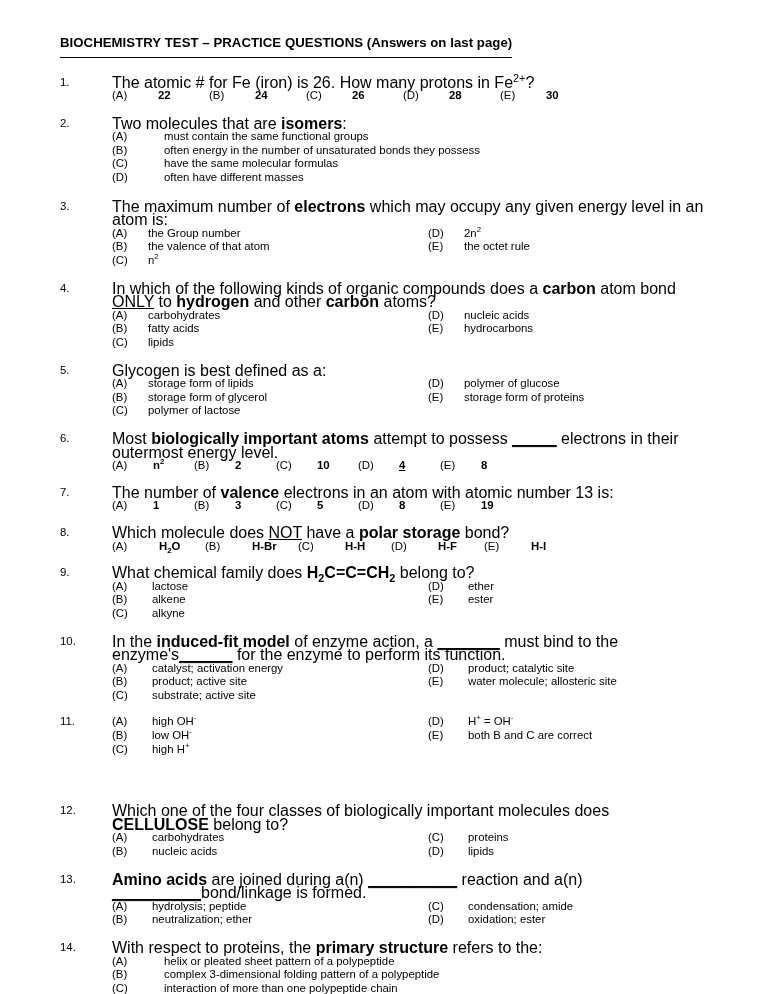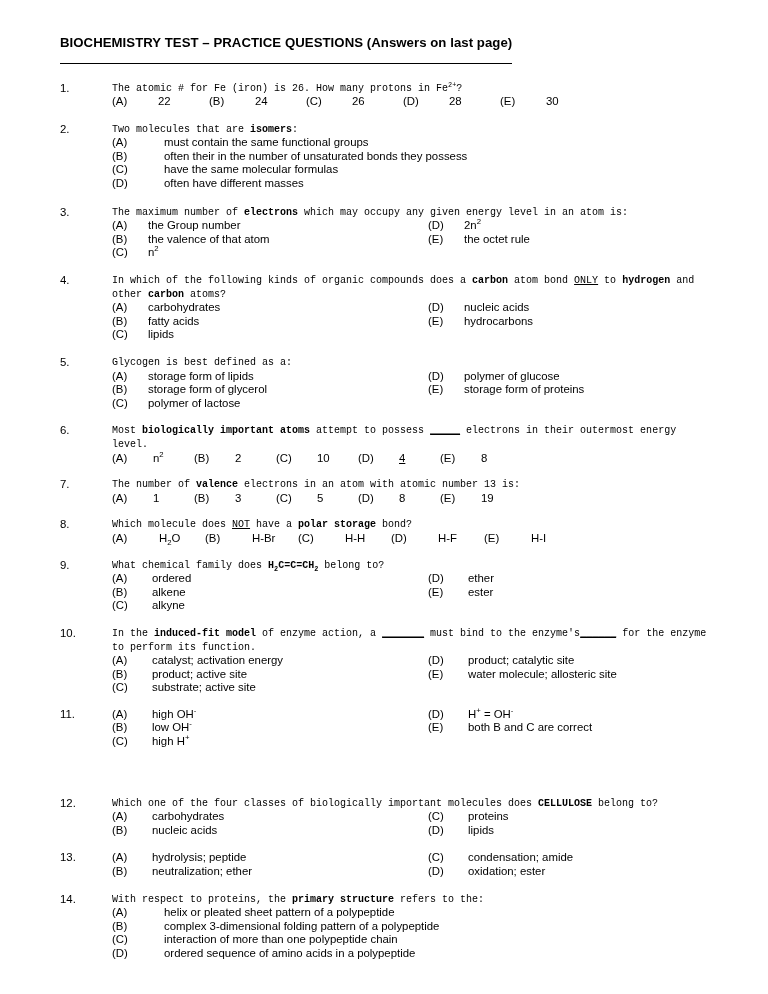--- a/index.html
+++ b/index.html
@@ -26,21 +26,21 @@
 
   
   .doc-title {
     font-size: 13.2px;
     font-weight: bold;
     letter-spacing: 0.05px;
     line-height: 1.25;
     margin: 0 0 18px 0;
     display: inline-block;
     border-bottom: 1.6px solid #000;
-    padding-bottom: 11px;
+    padding-bottom: 5px;
     white-space: nowrap;
     text-align: right;
   }
 
   
   .q {
     position: relative;
     padding-left: 52px;
     margin-bottom: 13px;
     font-size: 11.4px;
@@ -48,24 +48,23 @@
   }
   .q-num {
     position: absolute;
     left: 0;
     top: 0;
     width: 44px;
     font-size: 11.4px;
     line-height: 13.6px;
   }
   .q-stem {
-    font-size: 10px;
+    font-size: 16px;
     line-height: 13.6px;
     margin: 0 0 0 0;
-    font-family: Liberation Mono, monospace;
   }
 
   
   .opts {
     margin-top: 0px;
   }
   .opt-row {
     display: flex;
     line-height: 13.6px;
     white-space: nowrap;
@@ -91,21 +90,21 @@
   .opts-inline {
     display: flex;
     line-height: 13.6px;
     white-space: nowrap;
   }
   .opts-inline .iopt {
     display: flex;
     align-items: baseline;
   }
   .opts-inline .iopt .opt-label { display: inline-block; }
-  .opts-inline .iopt .opt-text { display: inline-block; }
+  .opts-inline .iopt .opt-text { display: inline-block; font-weight: bold; }
 
   
   .inline-w1 .iopt { flex: 0 0 97px; }
   .inline-w1 .iopt .opt-label { width: 46px; }
 
   .inline-w2 .iopt { flex: 0 0 82px; }
   .inline-w2 .iopt .opt-label { width: 41px; }
 
   .inline-w3 .iopt { flex: 0 0 93px; }
   .inline-w3 .iopt .opt-label { width: 47px; }
@@ -164,21 +163,21 @@
         <div class="opts">
           <div class="opt-row gap-lg">
             <div class="opt ">
               <span class="opt-label">(A)</span>
               <span class="opt-text">must contain the same functional groups</span>
             </div>
           </div>
           <div class="opt-row gap-lg">
             <div class="opt ">
               <span class="opt-label">(B)</span>
-              <span class="opt-text">often their in the number of unsaturated bonds they possess</span>
+              <span class="opt-text">often energy in the number of unsaturated bonds they possess</span>
             </div>
           </div>
           <div class="opt-row gap-lg">
             <div class="opt ">
               <span class="opt-label">(C)</span>
               <span class="opt-text">have the same molecular formulas</span>
             </div>
           </div>
           <div class="opt-row gap-lg">
             <div class="opt ">
@@ -368,21 +367,21 @@
           </div>
         </div>
       </div>
       <div class="q" style="margin-bottom: 14px;">
         <div class="q-num">9.</div>
         <div class="q-stem">What chemical family does <b>H<sub>2</sub>C=C=CH<sub>2</sub></b> belong to?</div>
         <div class="opts">
           <div class="opt-row col2 gap-md">
             <div class="opt opt-left">
               <span class="opt-label">(A)</span>
-              <span class="opt-text">ordered</span>
+              <span class="opt-text">lactose</span>
             </div>
             <div class="opt opt-right">
               <span class="opt-label">(D)</span>
               <span class="opt-text">ether</span>
             </div>
           </div>
           <div class="opt-row col2 gap-md">
             <div class="opt opt-left">
               <span class="opt-label">(B)</span>
               <span class="opt-text">alkene</span>
@@ -484,20 +483,21 @@
             </div>
             <div class="opt opt-right">
               <span class="opt-label">(D)</span>
               <span class="opt-text">lipids</span>
             </div>
           </div>
         </div>
       </div>
       <div class="q" style="margin-bottom: 14px;">
         <div class="q-num">13.</div>
+        <div class="q-stem"><b>Amino acids</b> are joined during a(n) <span class="blank">__________</span> reaction and a(n) <span class="blank">__________</span>bond/linkage is formed.</div>
         <div class="opts">
           <div class="opt-row col2 gap-md">
             <div class="opt opt-left">
               <span class="opt-label">(A)</span>
               <span class="opt-text">hydrolysis; peptide</span>
             </div>
             <div class="opt opt-right">
               <span class="opt-label">(C)</span>
               <span class="opt-text">condensation; amide</span>
             </div>

